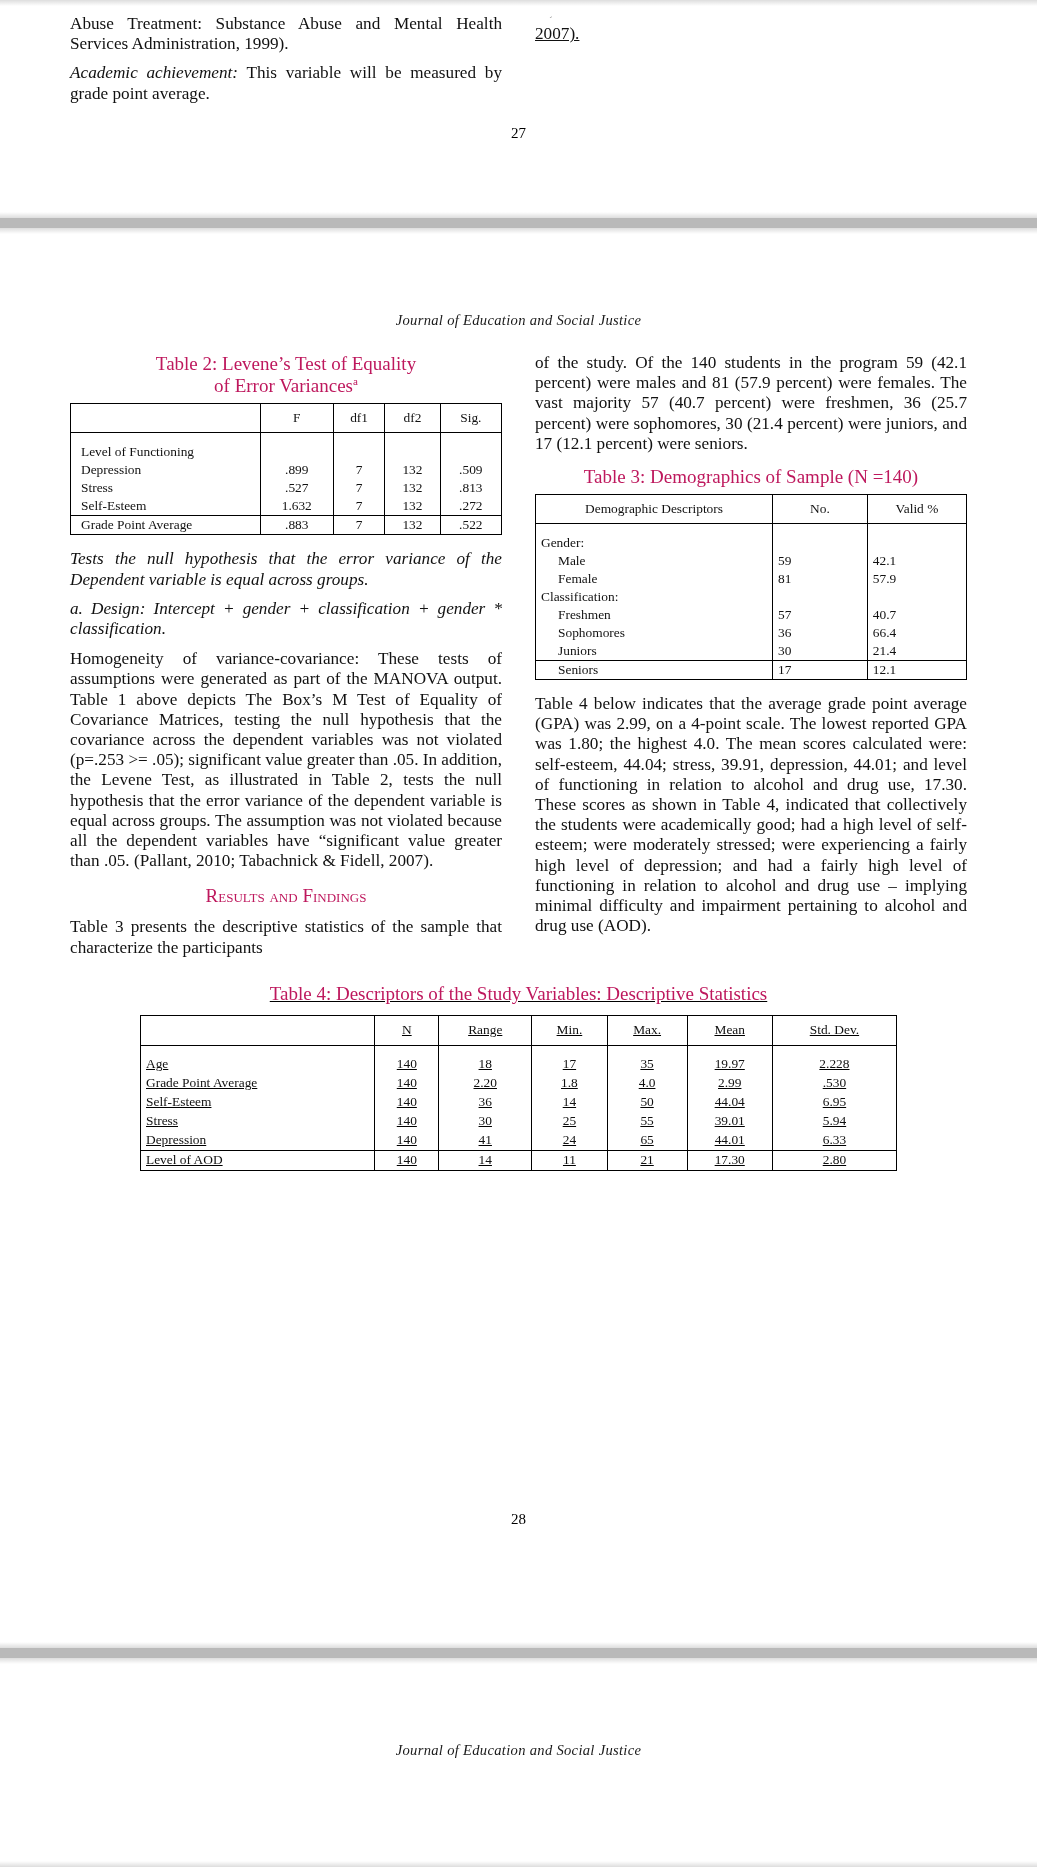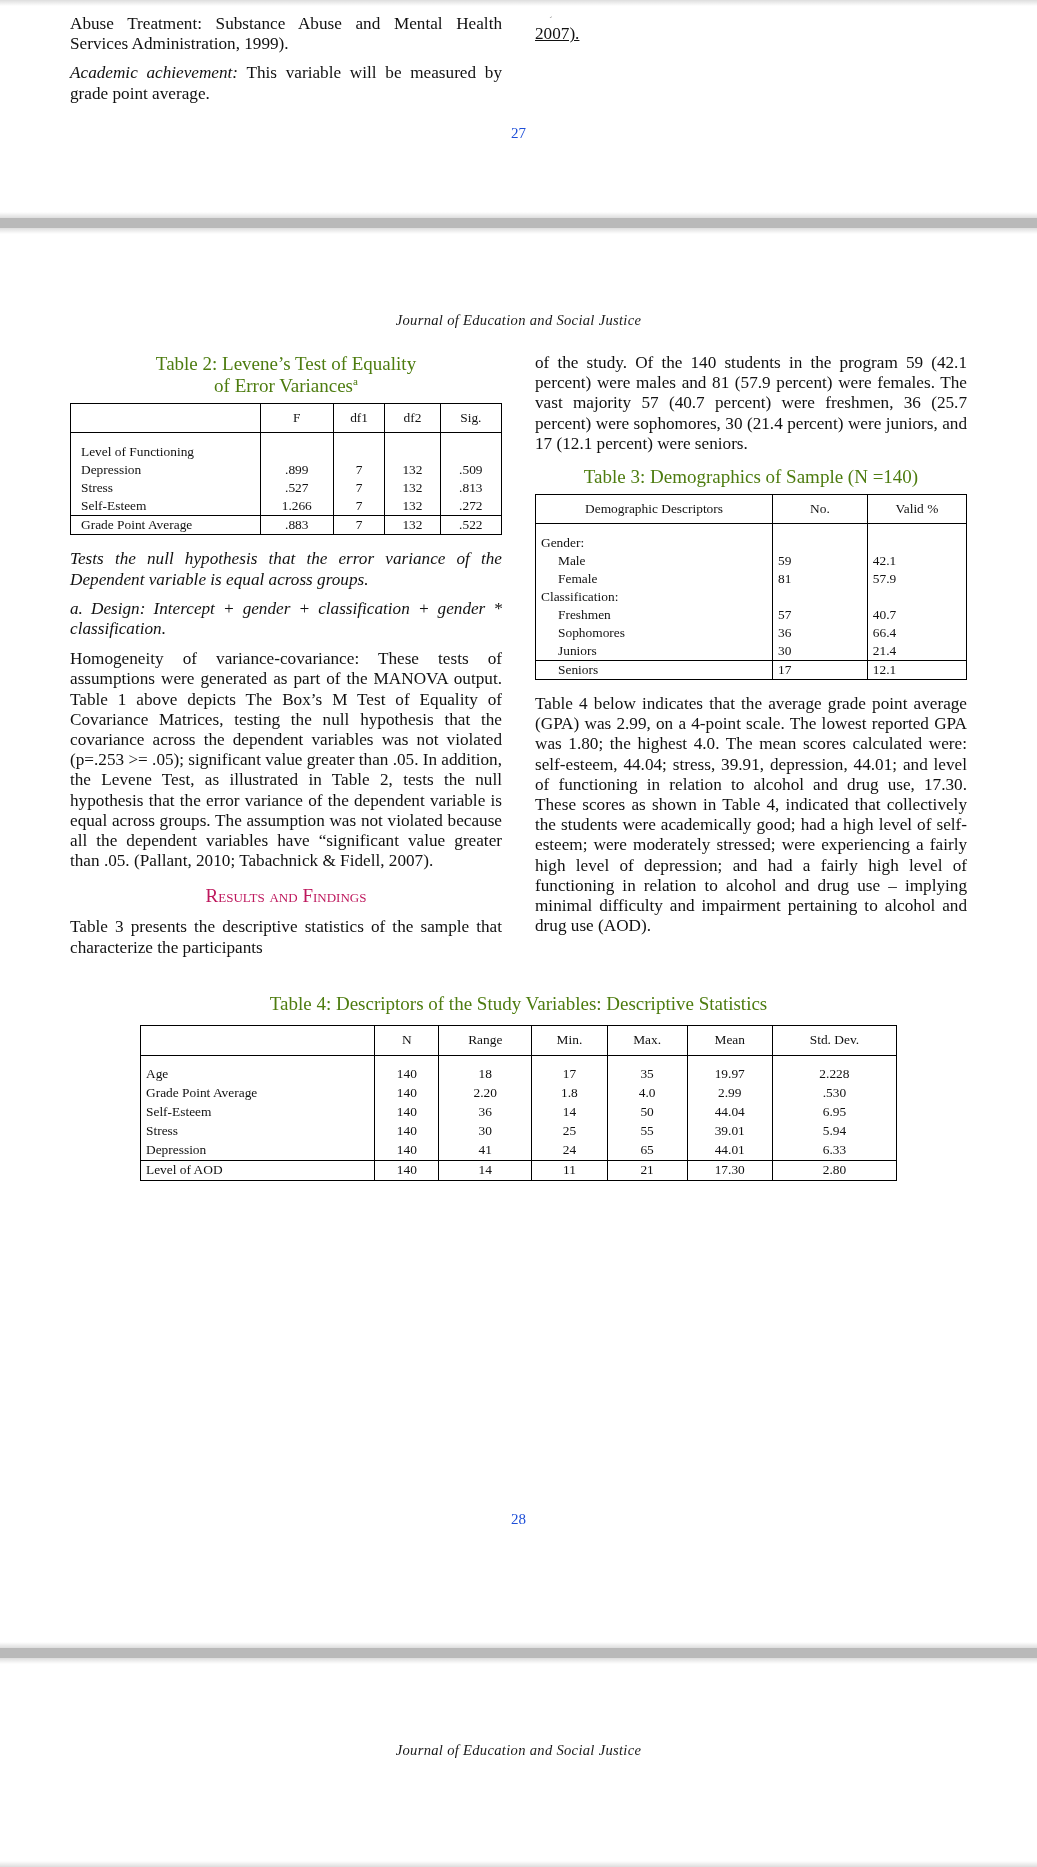--- a/index.html
+++ b/index.html
@@ -16,23 +16,23 @@
   .cols{display:flex;gap:33px;padding:0 70px;box-sizing:border-box;}
   .col{flex:1 1 0;min-width:0;}
 
   p{margin:0 0 9px 0;font-size:17.2px;line-height:1.175;text-align:justify;
     text-justify:inter-word;hyphens:auto;color:#111;}
   p.noindent{text-indent:0;}
   .ital{font-style:italic;}
 
   .runhead{text-align:center;font-style:italic;font-size:14.6px;letter-spacing:.3px;color:#1a1a1a;}
 
-  .folio{text-align:center;font-size:15px;color:#1d4ed8;}
-
-  .tbl-title{text-align:center;font-size:19px;line-height:1.16;margin:0 0 6px 0;color:#4d7c0f;}
+  .folio{text-align:center;font-size:15px;color:#000000;}
+
+  .tbl-title{text-align:center;font-size:19px;line-height:1.16;margin:0 0 6px 0;color:#be185d;}
   .tbl-title sup{font-size:11px;vertical-align:super;}
 
   table.t{border-collapse:collapse;width:100%;font-size:13.4px;color:#111;}
   table.t td,table.t th{border:1px solid #000;padding:1px 5px;font-weight:normal;}
   table.t thead td{text-align:center;padding:6px 5px;}
   table.t .lbl{text-align:left;}
   table.t .num{text-align:center;}
 
   
   .t2 td{height:15px;}
@@ -138,21 +138,21 @@
               </tr>
               <tr class="mid">
                 <td class="lbl" style="padding-left:10px;">Stress</td>
                 <td class="num">.527</td>
                 <td class="num">7</td>
                 <td class="num">132</td>
                 <td class="num">.813</td>
               </tr>
               <tr class="mid">
                 <td class="lbl" style="padding-left:10px;">Self-Esteem</td>
-                <td class="num">1.266</td>
+                <td class="num">1.632</td>
                 <td class="num">7</td>
                 <td class="num">132</td>
                 <td class="num">.272</td>
               </tr>
               <tr class="last">
                 <td class="lbl" style="padding-left:10px;">Grade Point Average</td>
                 <td class="num">.883</td>
                 <td class="num">7</td>
                 <td class="num">132</td>
                 <td class="num">.522</td>
@@ -229,21 +229,21 @@
                 <td class="lbl">17</td>
                 <td class="lbl">12.1</td>
               </tr>
             </tbody>
           </table>
 
           <p style="margin-top:14px;">Table 4 below indicates that the average grade point average (GPA) was 2.99, on a 4-point scale. The lowest reported GPA was 1.80; the highest 4.0. The mean scores calculated were: self-esteem, 44.04; stress, 39.91, depression, 44.01; and level of functioning in relation to alcohol and drug use, 17.30. These scores as shown in Table 4, indicated that collectively the students were academically good; had a high level of self-esteem; were moderately stressed; were experiencing a fairly high level of depression; and had a fairly high level of functioning in relation to alcohol and drug use – implying minimal difficulty and impairment pertaining to alcohol and drug use (AOD).</p>
         </div>
       </div>
 
-      <div class="t4wrap" style="margin-top:26px;">
+      <div class="t4wrap" style="margin-top:16px;text-decoration:underline;">
         <div class="tbl-title" style="margin-bottom:10px;">Table 4: Descriptors of the Study Variables: Descriptive Statistics</div>
         <table class="t t4">
           <thead>
             <tr>
               <td style="width:31%;"></td>
               <td>N</td>
               <td>Range</td>
               <td>Min.</td>
               <td>Max.</td>
               <td>Mean</td>

